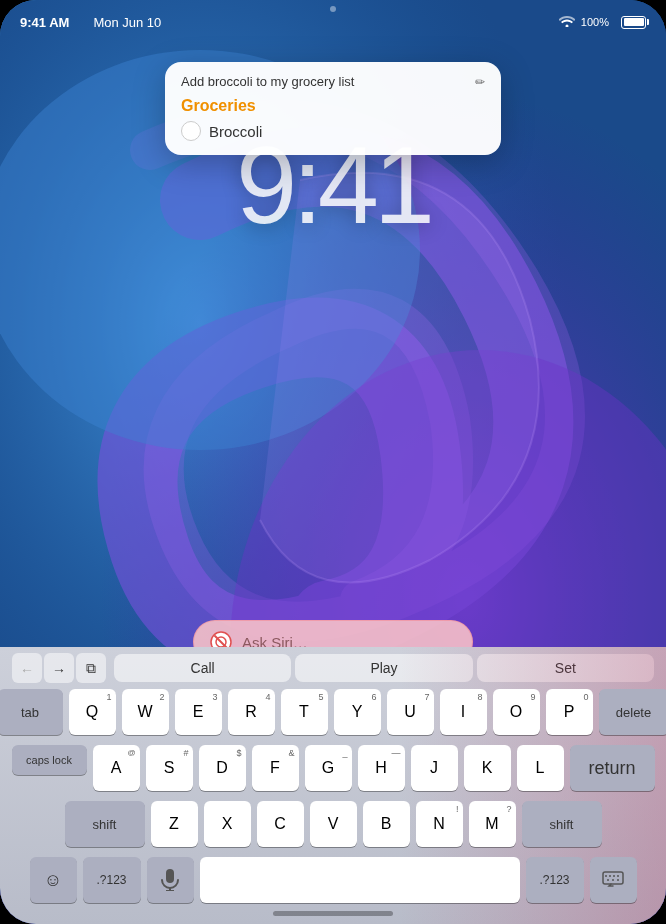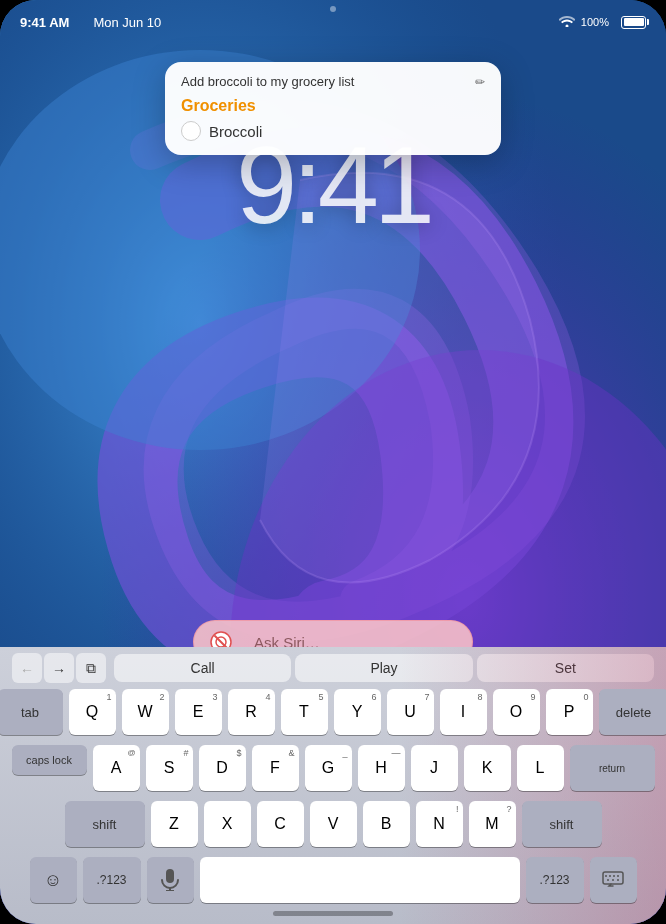--- a/index.html
+++ b/index.html
@@ -227,21 +227,21 @@
       width: 280px;
       z-index: 100;
     }
 
     .siri-input {
       background: rgba(255, 200, 200, 0.85);
       border-radius: 24px;
       padding: 10px 16px;
       display: flex;
       align-items: center;
-      gap: 22px;
+      gap: 10px;
       border: 1px solid rgba(255,100,100,0.3);
     }
 
     .siri-icon {
       width: 22px;
       height: 22px;
       flex-shrink: 0;
     }
 
     .siri-text {
@@ -511,21 +511,21 @@
         <div class="key key-caps key-special" style="font-size:11px;">caps lock</div>
         <div class="key key-main">A<span class="key-sub" style="font-size:8px;">@</span></div>
         <div class="key key-main">S<span class="key-sub">#</span></div>
         <div class="key key-main">D<span class="key-sub">$</span></div>
         <div class="key key-main">F<span class="key-sub">&amp;</span></div>
         <div class="key key-main">G<span class="key-sub">_</span></div>
         <div class="key key-main">H<span class="key-sub">—</span></div>
         <div class="key key-main">J</div>
         <div class="key key-main">K</div>
         <div class="key key-main">L</div>
-        <div class="key key-return key-special" style="font-size:10px;">return</div>
+        <div class="key key-return key-special" style="font-size:18px;">return</div>
       </div>
 
       <div class="key-row">
         <div class="key key-shift-l key-special" style="font-size:13px;">shift</div>
         <div class="key key-main">Z</div>
         <div class="key key-main">X</div>
         <div class="key key-main">C</div>
         <div class="key key-main">V</div>
         <div class="key key-main">B</div>
         <div class="key key-main">N<span class="key-sub">!</span></div>

